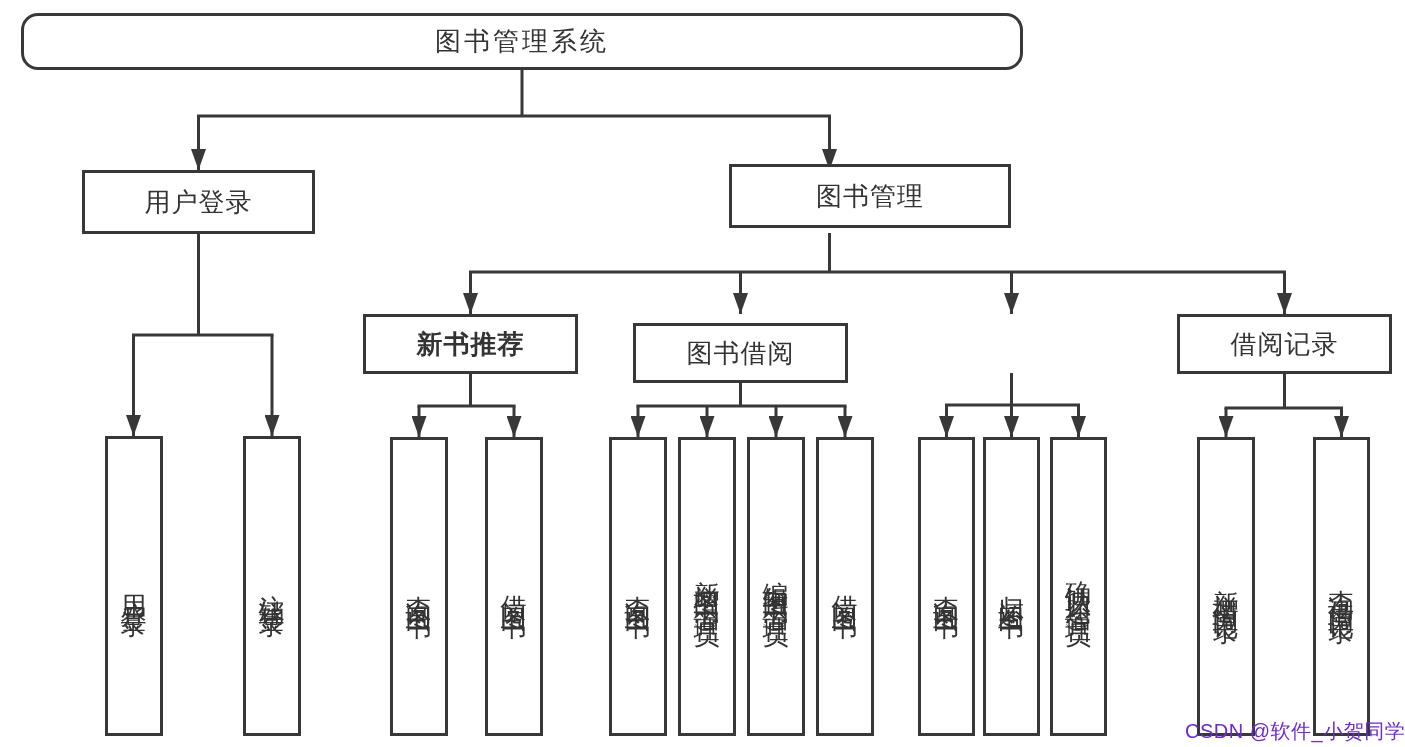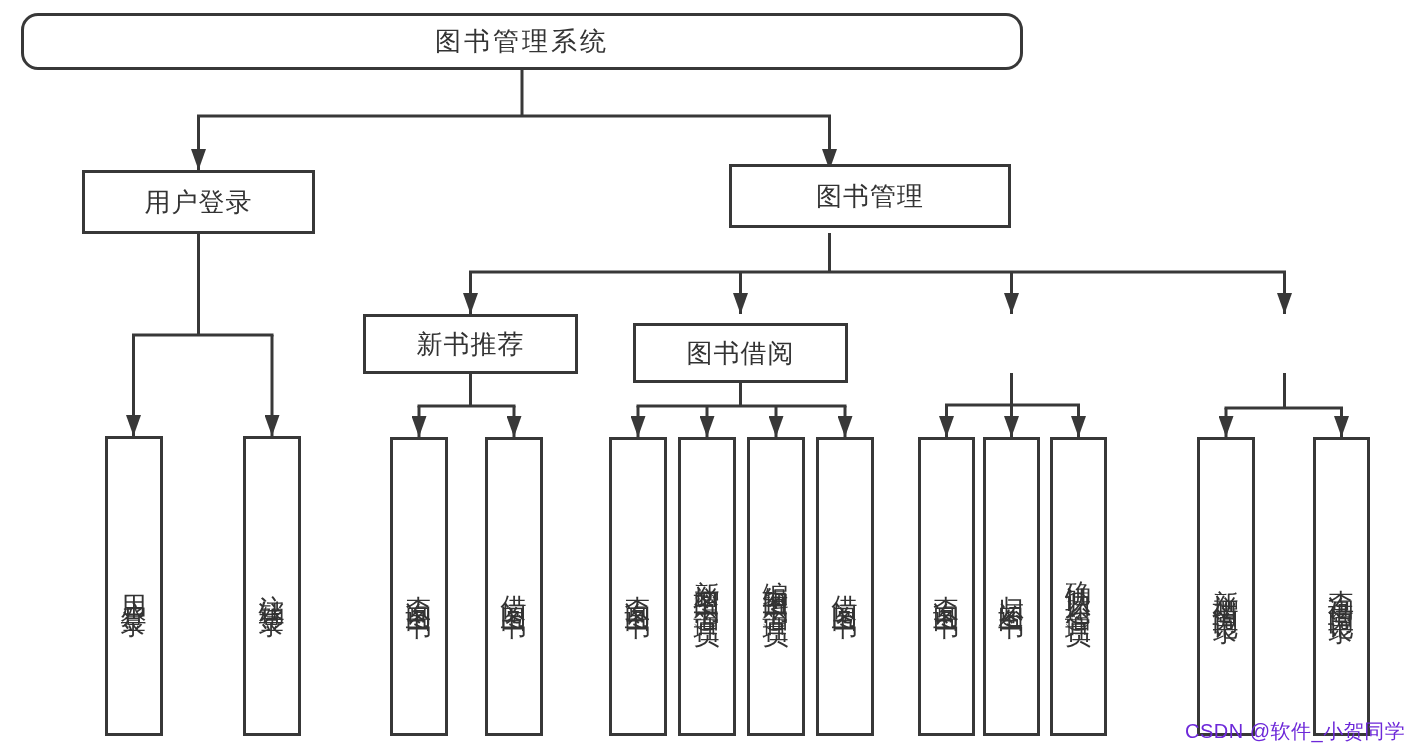--- a/index.html
+++ b/index.html
@@ -15,21 +15,21 @@
   .h{font-size:26px;letter-spacing:1px;white-space:nowrap;}
   .vtext{
     writing-mode:vertical-rl;text-orientation:mixed;
     font-size:26px;letter-spacing:6px;line-height:1;white-space:nowrap;
   }
   
   .b-root {left:21px;  top:13px;  width:1002px;height:57px;border-radius:17px;}
   .b-root .h{letter-spacing:3px;}
   .b-login{left:82px;  top:170px; width:233px; height:64px;}
   .b-mgmt {left:712px; top:164px; width:282px; height:64px;margin-left:17px;}
-  .b-nb   {left:363px; top:314px; width:215px; height:60px;}
+  .b-nb   {left:363px; top:314px; width:215px; height:60px;font-weight:bold;}
   .b-bb   {left:633px; top:323px; width:215px; height:60px;}
   .b-cb   {left:904px; top:314px; width:215px; height:60px;}
   .b-rec  {left:1177px;top:314px; width:215px; height:60px;}
   .l-1 {left:105px; top:436px;width:58px;height:300px;}
   .l-2 {left:243px; top:436px;width:58px;height:300px;}
   .l-3 {left:390px; top:437px;width:58px;height:299px;}
   .l-4 {left:485px; top:437px;width:58px;height:299px;}
   .l-5 {left:609px; top:437px;width:58px;height:299px;}
   .l-6 {left:678px; top:437px;width:58px;height:299px;}
   .l-7 {left:747px; top:437px;width:58px;height:299px;}
@@ -109,20 +109,23 @@
   <div class="b b-mgmt">
     <span class="h">图书管理</span>
   </div>
 
   <div class="b b-nb">
     <span class="h">新书推荐</span>
   </div>
   <div class="b b-bb">
     <span class="h">图书借阅</span>
   </div>
+  <div class="b b-rec">
+    <span class="h">借阅记录</span>
+  </div>
 
   <div class="b l-1">
     <span class="vtext">用户登录</span>
   </div>
   <div class="b l-2">
     <span class="vtext">注销登录</span>
   </div>
 
   <div class="b l-3">
     <span class="vtext">查询图书</span>

